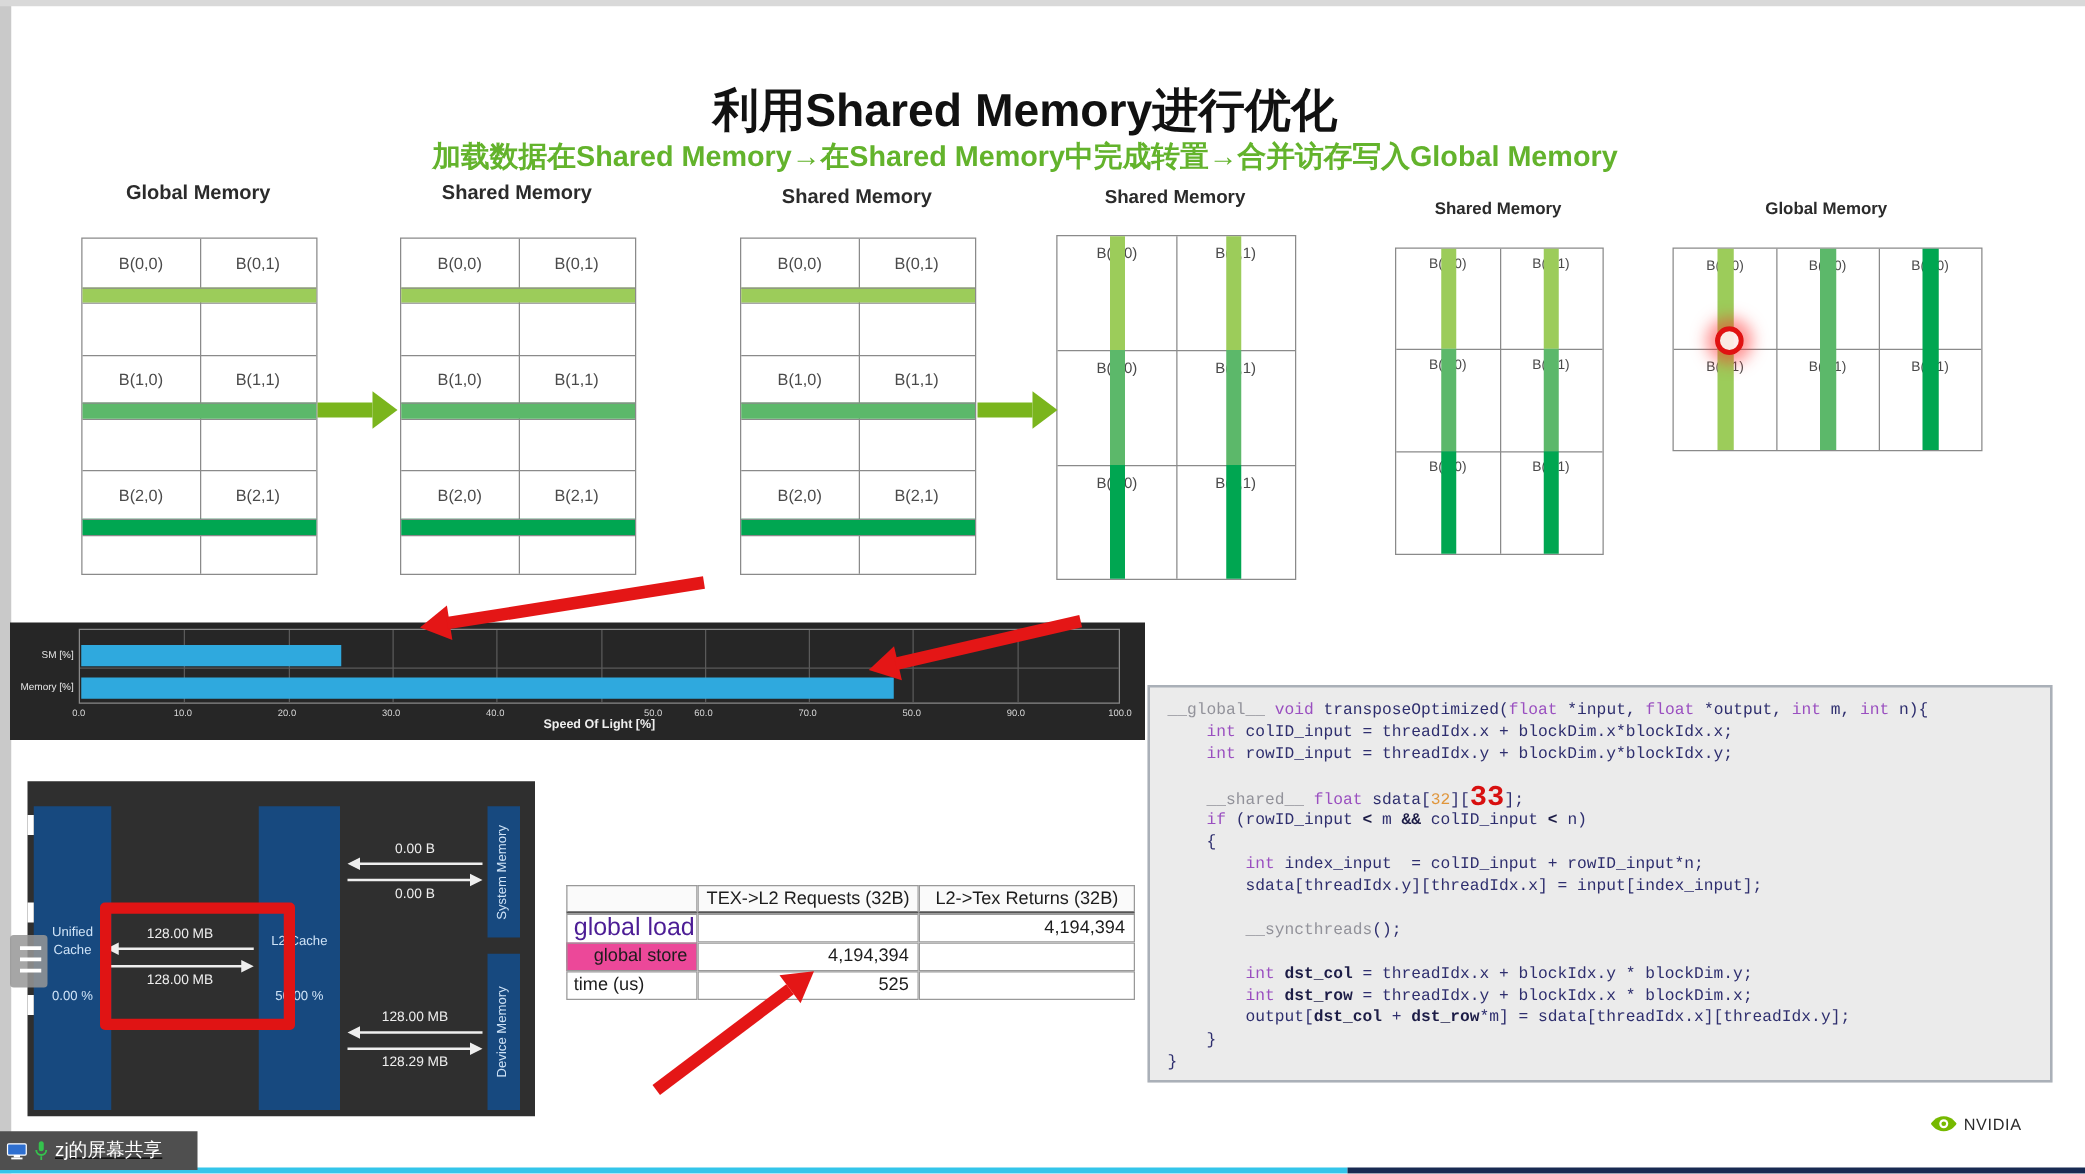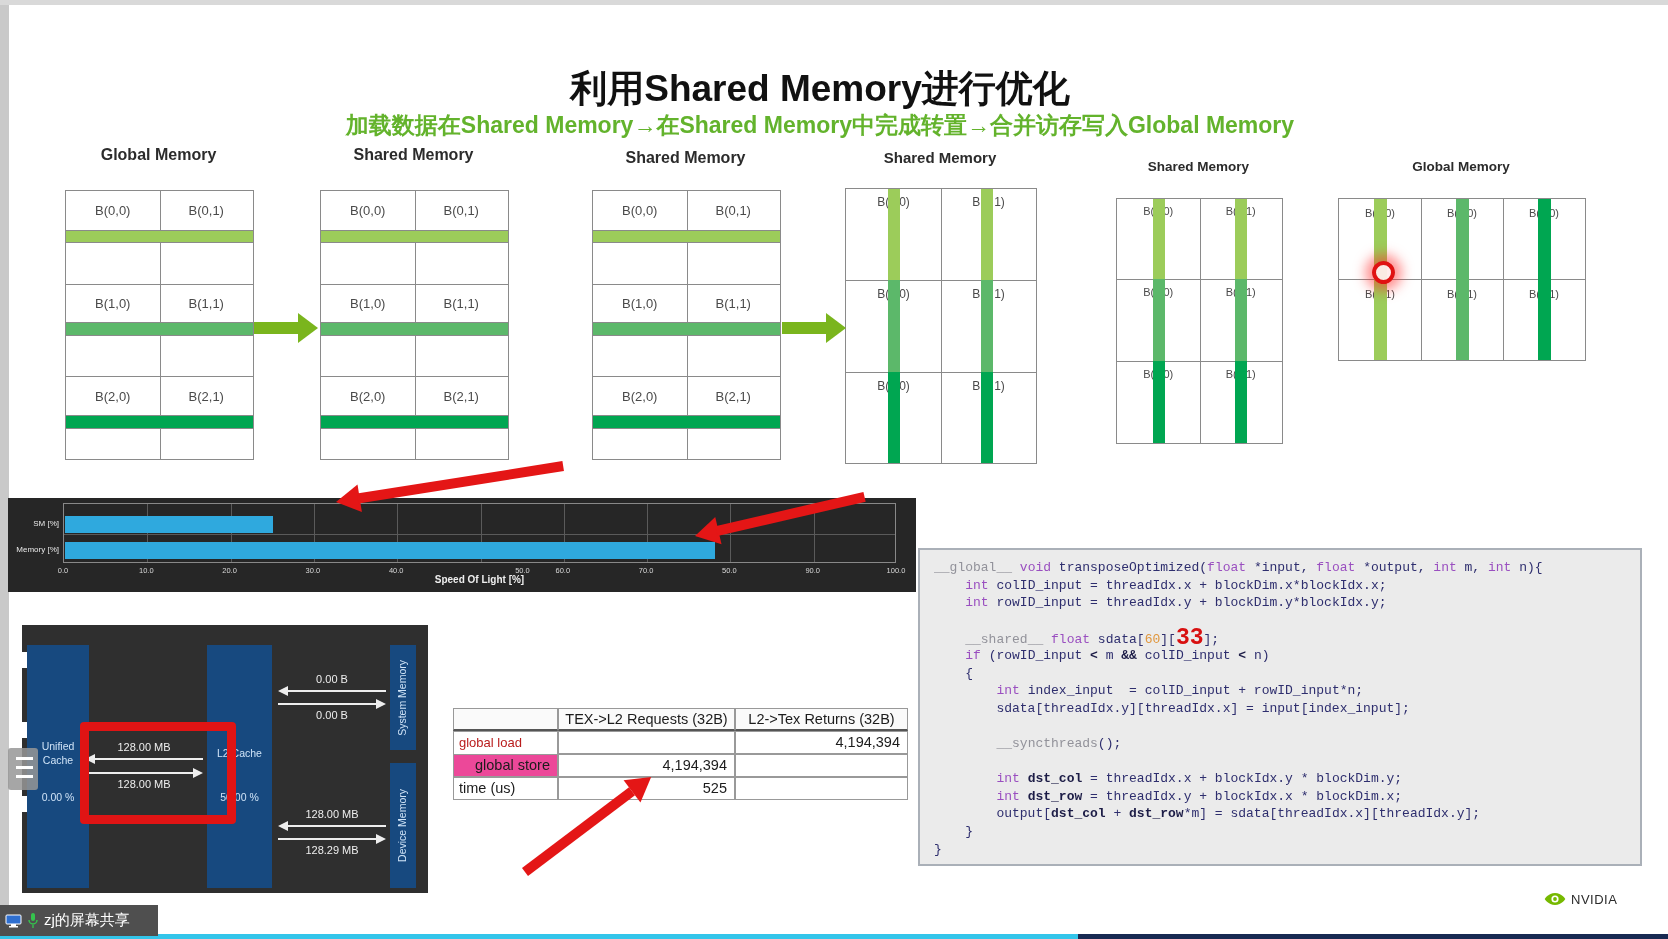--- a/index.html
+++ b/index.html
@@ -41,21 +41,21 @@
   .rhead-r{position:absolute;top:-14px;width:0;height:0;border-top:14px solid transparent;
            border-bottom:14px solid transparent;border-left:24px solid #e41616;}
   .laser{left:1372px;top:261px;width:15px;height:15px;border-radius:50%;border:4px solid #e01212;
          background:rgba(255,235,235,.95);box-shadow:0 0 12px 7px rgba(255,40,40,.5);z-index:40;}
   .red-rect{left:80px;top:722px;width:138px;height:84px;border:9px solid #e01414;border-radius:4px;z-index:30;}
   
   .handle{left:8px;top:748px;width:30px;height:42px;background:rgba(150,150,150,.85);border-radius:3px;z-index:31;}
   .handle .bar{position:absolute;left:8px;width:17px;height:3px;background:#fff;}
   
   .share-badge{left:0;top:905px;width:158px;height:31px;background:#4f4f4f;display:flex;
-               align-items:center;gap:5px;padding-left:5px;box-sizing:border-box;z-index:50;}
+               align-items:center;gap:5px;padding-left:5px;box-sizing:border-box;z-index:50;text-decoration:underline;}
   .share-badge span{color:#fff;font-size:15px;}
   .progress-played{left:0;top:934px;height:5px;background:#33c5ea;z-index:49;}
   .progress-rest{top:934px;height:5px;background:#182a52;z-index:49;}
   
   .nvlogo{left:1543px;top:891px;display:flex;align-items:center;gap:4px;}
   .nvlogo span{font-size:13px;font-weight:400;color:#2b2b2b;letter-spacing:.5px;}
 </style>
 </head>
 <body>
 
@@ -278,37 +278,37 @@
   <div class="abs handle">
     <div class="bar" style="top:9px;"></div>
       <div class="bar" style="top:18px;"></div>
       <div class="bar" style="top:27px;"></div>
   </div>
 
   <div class="abs mem-table" id="table">
       <div style="position: absolute; left: 0px; top: 0px; width: 105px; height: 23px; box-sizing: border-box; border-width: 1px 1px 2px; border-style: solid; border-color: rgb(153, 153, 153) rgb(153, 153, 153) rgb(85, 85, 85); border-image: initial; background: rgb(250, 250, 250); font-size: 14.5px; color: rgb(28, 28, 28); line-height: 21px; overflow: hidden; text-align: center;"></div>
       <div style="position: absolute; left: 105px; top: 0px; width: 177px; height: 23px; box-sizing: border-box; border-width: 1px 1px 2px; border-style: solid; border-color: rgb(153, 153, 153) rgb(153, 153, 153) rgb(85, 85, 85); border-image: initial; background: rgb(250, 250, 250); font-size: 14.5px; color: rgb(28, 28, 28); line-height: 21px; overflow: hidden; text-align: center;">TEX-&gt;L2 Requests (32B)</div>
       <div style="position: absolute; left: 282px; top: 0px; width: 173px; height: 23px; box-sizing: border-box; border-width: 1px 1px 2px; border-style: solid; border-color: rgb(153, 153, 153) rgb(153, 153, 153) rgb(85, 85, 85); border-image: initial; background: rgb(250, 250, 250); font-size: 14.5px; color: rgb(28, 28, 28); line-height: 21px; overflow: hidden; text-align: center;">L2-&gt;Tex Returns (32B)</div>
-      <div style="position: absolute; left: 0px; top: 23px; width: 105px; height: 39px; box-sizing: border-box; border: 1px solid rgb(153, 153, 153); background: rgb(255, 255, 255); font-size: 13px; color: #b91c1c; line-height: 21px; overflow: hidden; padding-left: 5px;">global load</div>
+      <div style="position: absolute; left: 0px; top: 23px; width: 105px; height: 39px; box-sizing: border-box; border: 1px solid rgb(153, 153, 153); background: rgb(255, 255, 255); font-size: 20px; color: #4c1d95; line-height: 21px; overflow: hidden; padding-left: 5px;">global load</div>
       <div style="position: absolute; left: 105px; top: 23px; width: 177px; height: 23px; box-sizing: border-box; border: 1px solid rgb(153, 153, 153); background: rgb(255, 255, 255); font-size: 14.5px; color: rgb(28, 28, 28); line-height: 21px; overflow: hidden; text-align: right; padding-right: 7px;"></div>
       <div style="position: absolute; left: 282px; top: 23px; width: 173px; height: 23px; box-sizing: border-box; border: 1px solid rgb(153, 153, 153); background: rgb(255, 255, 255); font-size: 14.5px; color: rgb(28, 28, 28); line-height: 21px; overflow: hidden; text-align: right; padding-right: 7px;">4,194,394</div>
       <div style="position: absolute; left: 0px; top: 46px; width: 105px; height: 23px; box-sizing: border-box; border: 1px solid rgb(153, 153, 153); background: #ec4899; font-size: 14.5px; color: rgb(28, 28, 28); line-height: 21px; overflow: hidden; padding-left: 21px;">global store</div>
       <div style="position: absolute; left: 105px; top: 46px; width: 177px; height: 23px; box-sizing: border-box; border: 1px solid rgb(153, 153, 153); background: rgb(255, 255, 255); font-size: 14.5px; color: rgb(28, 28, 28); line-height: 21px; overflow: hidden; text-align: right; padding-right: 7px;">4,194,394</div>
       <div style="position: absolute; left: 282px; top: 46px; width: 173px; height: 23px; box-sizing: border-box; border: 1px solid rgb(153, 153, 153); background: rgb(255, 255, 255); font-size: 14.5px; color: rgb(28, 28, 28); line-height: 21px; overflow: hidden; text-align: right; padding-right: 7px;"></div>
       <div style="position: absolute; left: 0px; top: 69px; width: 105px; height: 23px; box-sizing: border-box; border: 1px solid rgb(153, 153, 153); background: rgb(255, 255, 255); font-size: 14.5px; color: rgb(28, 28, 28); line-height: 21px; overflow: hidden; padding-left: 5px;">time (us)</div>
       <div style="position: absolute; left: 105px; top: 69px; width: 177px; height: 23px; box-sizing: border-box; border: 1px solid rgb(153, 153, 153); background: rgb(255, 255, 255); font-size: 14.5px; color: rgb(28, 28, 28); line-height: 21px; overflow: hidden; text-align: right; padding-right: 7px;">525</div>
       <div style="position: absolute; left: 282px; top: 69px; width: 173px; height: 23px; box-sizing: border-box; border: 1px solid rgb(153, 153, 153); background: rgb(255, 255, 255); font-size: 14.5px; color: rgb(28, 28, 28); line-height: 21px; overflow: hidden; text-align: right; padding-right: 7px;"></div>
     </div>
 
   <div class="abs code-box" id="code" style="padding-top: 9px;">
       <div class="code-line"><span class="cg">__global__</span><span> </span><span class="ck">void</span><span> transposeOptimized(</span><span class="ck">float</span><span> *input, </span><span class="ck">float</span><span> *output, </span><span class="ck">int</span><span> m, </span><span class="ck">int</span><span> n){</span></div>
       <div class="code-line"><span>    </span><span class="ck">int</span><span> colID_input = threadIdx.x + blockDim.x*blockIdx.x;</span></div>
       <div class="code-line"><span>    </span><span class="ck">int</span><span> rowID_input = threadIdx.y + blockDim.y*blockIdx.y;</span></div>
       <div class="code-line"></div>
-      <div class="code-line"><span>    </span><span class="cg">__shared__</span><span> </span><span class="ck">float</span><span> sdata[</span><span class="co">60</span><span>][</span><span class="cR">33</span><span>];</span></div>
+      <div class="code-line"><span>    </span><span class="cg">__shared__</span><span> </span><span class="ck">float</span><span> sdata[</span><span class="co">32</span><span>][</span><span class="cR">33</span><span>];</span></div>
       <div class="code-line"><span>    </span><span class="ck">if</span><span> (rowID_input </span><span class="cb">&lt;</span><span> m </span><span class="cb">&amp;&amp;</span><span> colID_input </span><span class="cb">&lt;</span><span> n)</span></div>
       <div class="code-line"><span>    {</span></div>
       <div class="code-line"><span>        </span><span class="ck">int</span><span> index_input  = colID_input + rowID_input*n;</span></div>
       <div class="code-line"><span>        sdata[threadIdx.y][threadIdx.x] = input[index_input];</span></div>
       <div class="code-line"></div>
       <div class="code-line"><span>        </span><span class="cg">__syncthreads</span><span>();</span></div>
       <div class="code-line"></div>
       <div class="code-line"><span>        </span><span class="ck">int</span><span> </span><span class="cb">dst_col</span><span> = threadIdx.x + blockIdx.y * blockDim.y;</span></div>
       <div class="code-line"><span>        </span><span class="ck">int</span><span> </span><span class="cb">dst_row</span><span> = threadIdx.y + blockIdx.x * blockDim.x;</span></div>
       <div class="code-line"><span>        output[</span><span class="cb">dst_col</span><span> + </span><span class="cb">dst_row</span><span>*m] = sdata[threadIdx.x][threadIdx.y];</span></div>

